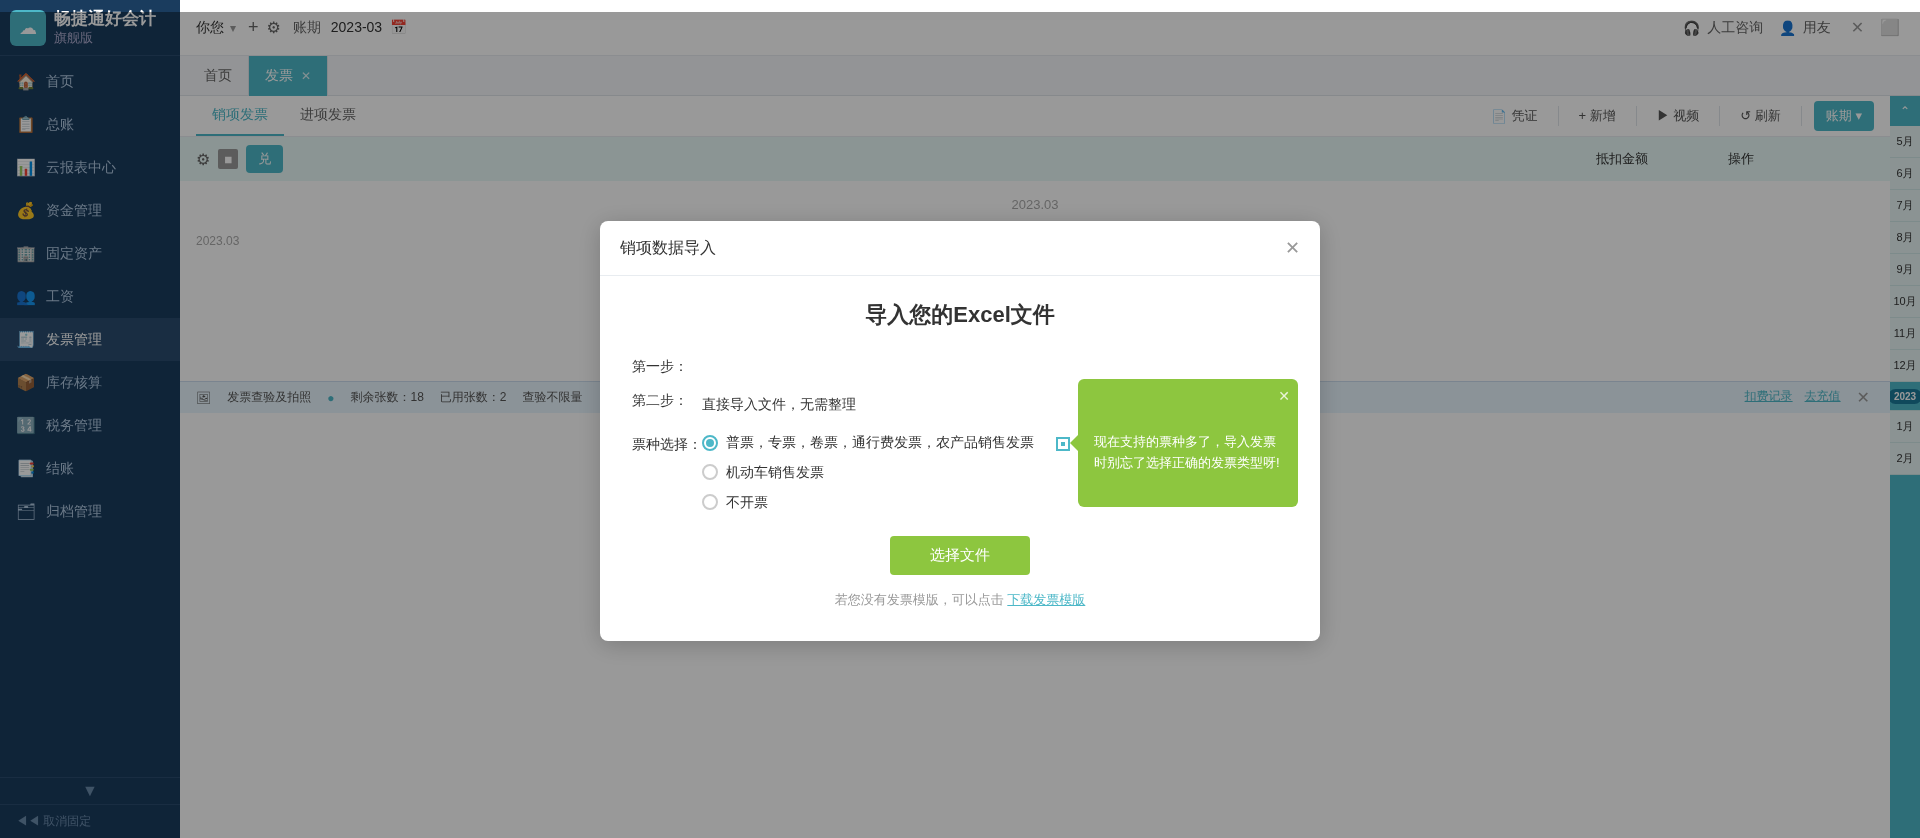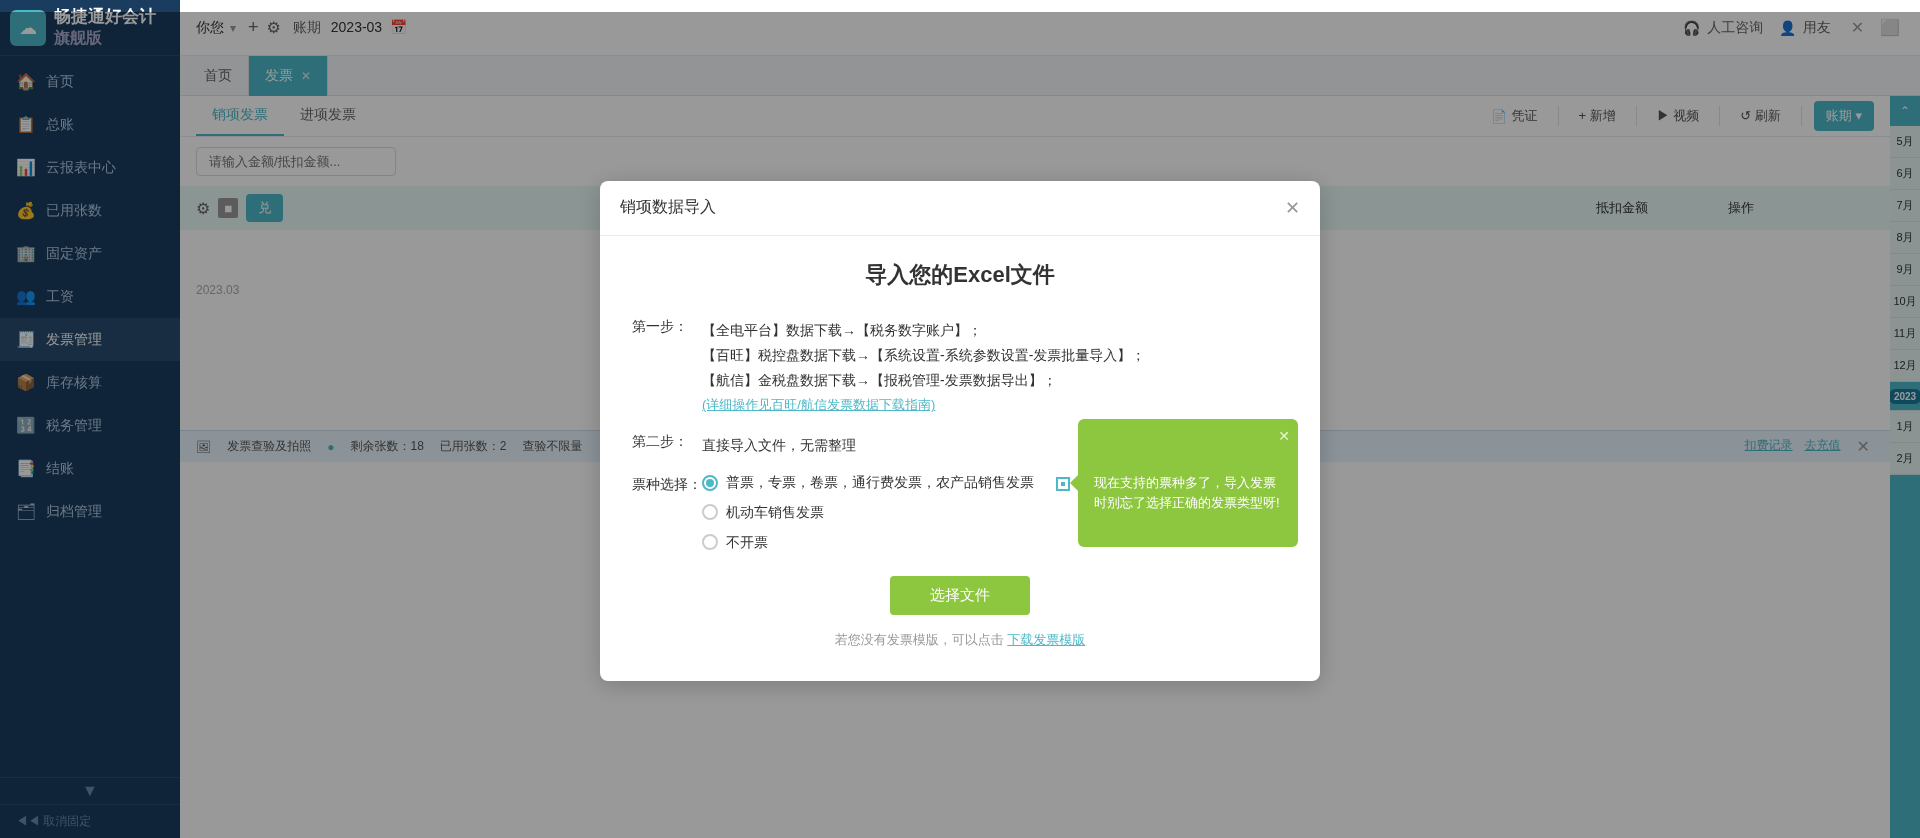--- a/index.html
+++ b/index.html
@@ -7,21 +7,21 @@
 
     
     .app-layout { display: flex; width: 1920px; height: 838px; }
 
     
     .sidebar { width: 180px; min-width: 180px; background: #1a3c5e; display: flex; flex-direction: column; height: 100%; }
     .sidebar-logo { display: flex; align-items: center; padding: 12px 10px; background: #1a3c5e; border-bottom: 1px solid #2a4c6e; height: 56px; }
     .sidebar-logo-icon { width: 36px; height: 36px; background: #4db8c8; border-radius: 6px; display: flex; align-items: center; justify-content: center; color: white; font-size: 18px; margin-right: 8px; }
     .sidebar-logo-text { color: white; font-size: 13px; line-height: 1.3; }
     .sidebar-logo-text .brand { font-size: 17px; font-weight: bold; }
-    .sidebar-logo-text .edition { font-size: 16px; color: #aac; font-weight: bold; }
+    .sidebar-logo-text .edition { font-size: 13px; color: #aac; }
     .sidebar-nav { flex: 1; overflow-y: auto; padding-top: 4px; }
     .sidebar-nav::-webkit-scrollbar { width: 4px; }
     .sidebar-nav::-webkit-scrollbar-thumb { background: #2a4c6e; }
     .nav-item { display: flex; align-items: center; padding: 12px 16px; color: #b0c8e0; cursor: pointer; transition: background 0.2s; }
     .nav-item.active { background: #2a4c6e; color: white; }
     .nav-item .nav-icon { margin-right: 10px; font-size: 16px; width: 20px; text-align: center; }
     .nav-item .nav-label { font-size: 14px; }
     .sidebar-bottom { padding: 8px 16px; color: #6a8aaa; font-size: 12px; border-top: 1px solid #2a4c6e; }
 
     
@@ -130,21 +130,21 @@
       <div class="nav-item">
         <span class="nav-icon">📋</span>
         <span class="nav-label">总账</span>
       </div>
       <div class="nav-item">
         <span class="nav-icon">📊</span>
         <span class="nav-label">云报表中心</span>
       </div>
       <div class="nav-item">
         <span class="nav-icon">💰</span>
-        <span class="nav-label">已用张数</span>
+        <span class="nav-label">资金管理</span>
       </div>
       <div class="nav-item">
         <span class="nav-icon">🏢</span>
         <span class="nav-label">固定资产</span>
       </div>
       <div class="nav-item">
         <span class="nav-icon">👥</span>
         <span class="nav-label">工资</span>
       </div>
       <div class="nav-item active">
@@ -243,23 +243,20 @@
             </div>
             <div class="toolbar-sep"></div>
             <div class="toolbar-btn">
               <span>↺ 刷新</span>
             </div>
             <div class="toolbar-sep"></div>
             <button class="btn-period">账期 ▾</button>
           </div>
         </div>
 
-        <div class="content-filter">
-          <input class="filter-input" type="text" placeholder="请输入金额/抵扣金额..." style="">
-        </div>
 
         <div class="content-action-bar">
           <button class="btn-gear">⚙</button>
           <button class="btn-square">■</button>
           <button class="btn-import">兑</button>
           <div style="margin-left:auto;display:flex;gap:80px;padding-right:120px;font-size:13px;font-weight:500;color:#333;">
             <span>抵扣金额</span>
             <span>操作</span>
           </div>
         </div>
@@ -316,26 +313,20 @@
   <div class="modal">
     <div class="modal-header">
       <span class="modal-title">销项数据导入</span>
       <span class="modal-close">✕</span>
     </div>
     <div class="modal-body">
       <div class="modal-main-title">导入您的Excel文件</div>
 
       <div class="step-row">
         <span class="step-label">第一步：</span>
-        <div class="step-content">
-          <div>【全电平台】数据下载→【税务数字账户】；</div>
-          <div>【百旺】税控盘数据下载→【系统设置-系统参数设置-发票批量导入】；</div>
-          <div>【航信】金税盘数据下载→【报税管理-发票数据导出】；</div>
-          <div style="color:#4db8c8;text-decoration:underline;cursor:pointer;font-size:13px;">(详细操作见百旺/航信发票数据下载指南)</div>
-        </div>
       </div>
 
       <div class="step-row" style="margin-top:12px;">
         <span class="step-label">第二步：</span>
         <span class="step-content">直接导入文件，无需整理</span>
       </div>
 
       <div class="ticket-section">
         <div style="display:flex;align-items:flex-start;gap:0;">
           <span style="font-size:14px;color:#333;min-width:70px;font-weight:500;padding-top:2px;">票种选择：</span>

